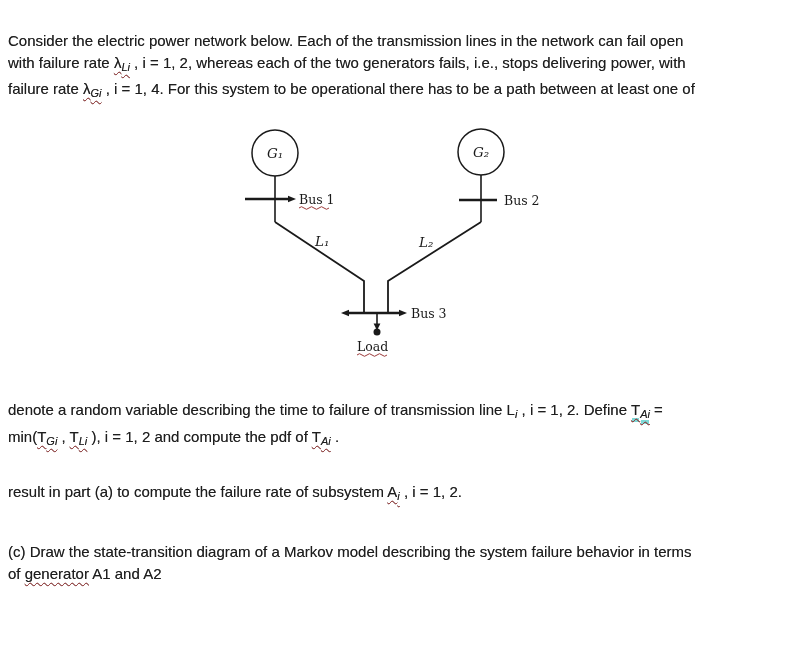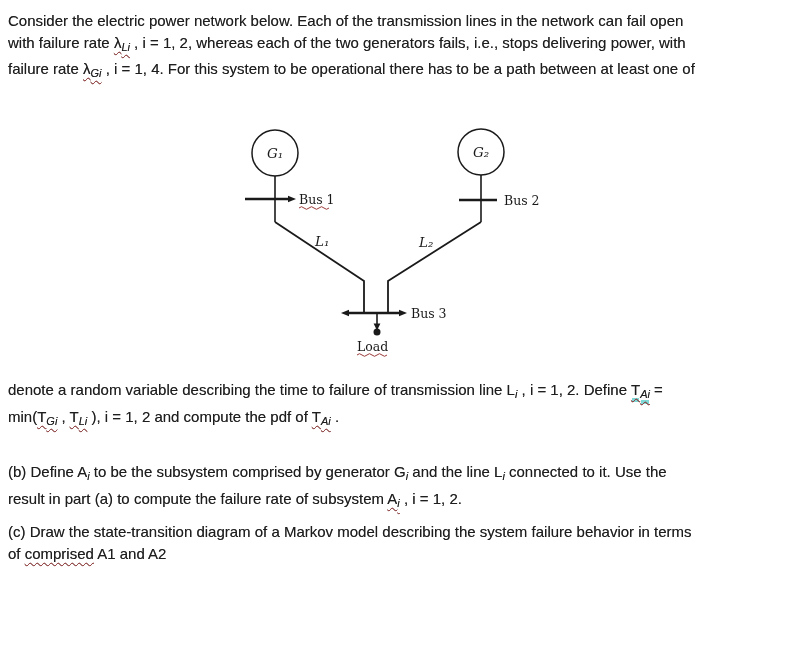--- a/index.html
+++ b/index.html
@@ -6,20 +6,21 @@
   body{
     width:792px;height:646px;background:#ffffff;position:relative;overflow:hidden;
     font-family:"Liberation Sans", sans-serif;color:#1e1e1e;
     --ink:#1a1a1a; --wavy:#9c3a3a; --cyan:#7fd8d6;
   }
   .page{position:absolute;inset:0;}
   .para{
     position:absolute;left:8px;right:6px;
     font-size:15px;line-height:21.5px;
     text-shadow:0 0 0.6px rgba(45,45,45,0.65);
+    margin-top:20px;
   }
   .tline{white-space:pre;}
   .tline span{display:inline;}
   .sub{font-size:11px;vertical-align:-3px;font-style:italic;}
   .wavy{
     text-decoration:underline wavy 1px var(--wavy);
     text-decoration-skip-ink:none;
     text-underline-offset:3px;
   }
   .cyan{box-shadow:0 5px 0 -1px var(--cyan);}
@@ -74,21 +75,20 @@
     <circle class="fill" cx="377" cy="222" r="3.5"></circle>
     <text class="dlabel" x="357" y="241">Load</text>
     <path d="M357,245 q2.5,-2.6 5,0 t5,0 t5,0 t5,0 t5,0 t5,0" fill="none" stroke-width="1" stroke="#9c3a3a"></path>
   </svg>
 
   <div class="para" style="top:379px">
       <div class="tline"><span>denote a random variable describing the time to failure of transmission line L</span><span class="sub">i</span><span> , i = 1, 2. Define </span><span class="wavy cyan">T</span><span class="sub wavy cyan">Ai</span><span> =</span></div>
       <div class="tline"><span>min(</span><span class="wavy">T</span><span class="sub wavy">Gi</span><span> , </span><span class="wavy">T</span><span class="sub wavy">Li</span><span> ), i = 1, 2 and compute the pdf of </span><span class="wavy">T</span><span class="sub wavy">Ai</span><span> .</span></div>
     </div>
   <div class="para" style="top:461px">
-      <div class="tline"><span>(b) Define A</span><span class="sub">i</span><span> to be the subsystem comprised by generator G</span><span class="sub">i</span><span> and the line L</span><span class="sub">i</span><span> connected to it. Use the</span></div>
       <div class="tline"><span>result in part (a) to compute the failure rate of subsystem </span><span class="wavy">A</span><span class="sub wavy">i</span><span> , i = 1, 2.</span></div>
     </div>
   <div class="para" style="top:521px">
       <div class="tline"><span>(c) Draw the state-transition diagram of a Markov model describing the system failure behavior in terms</span></div>
-      <div class="tline"><span>of </span><span class="wavy">comprised</span><span> A1 and A2</span></div>
+      <div class="tline"><span>of </span><span class="wavy">generator</span><span> A1 and A2</span></div>
     </div>
 
 </div>
 
 </body></html>

